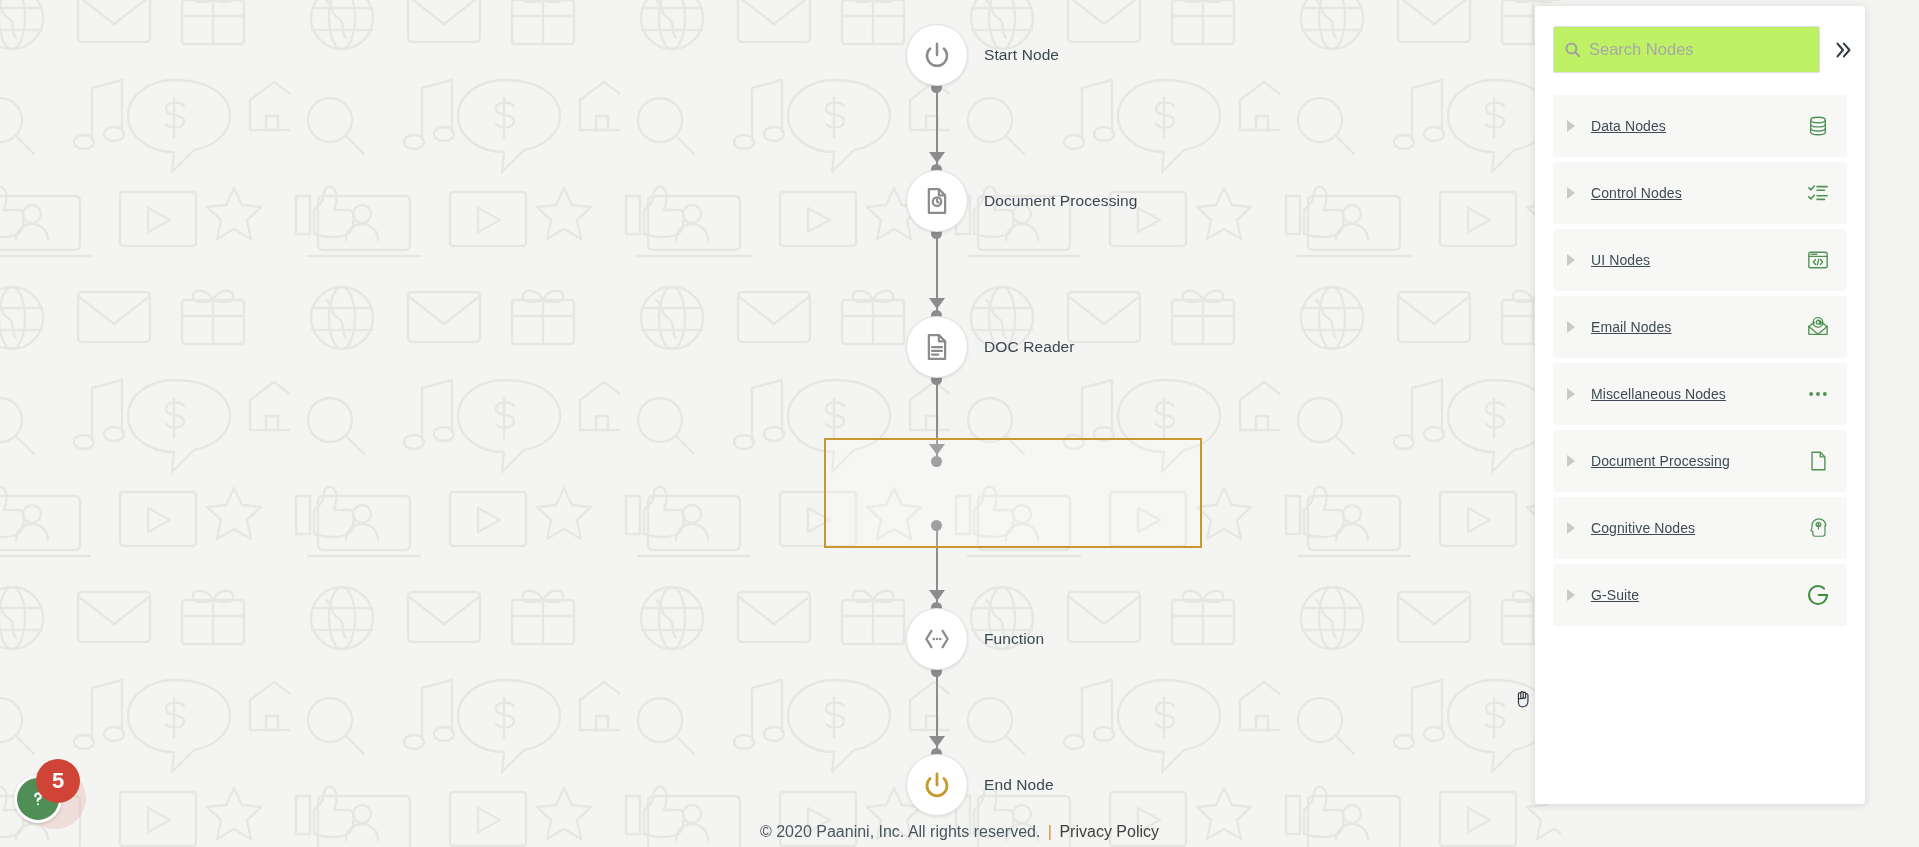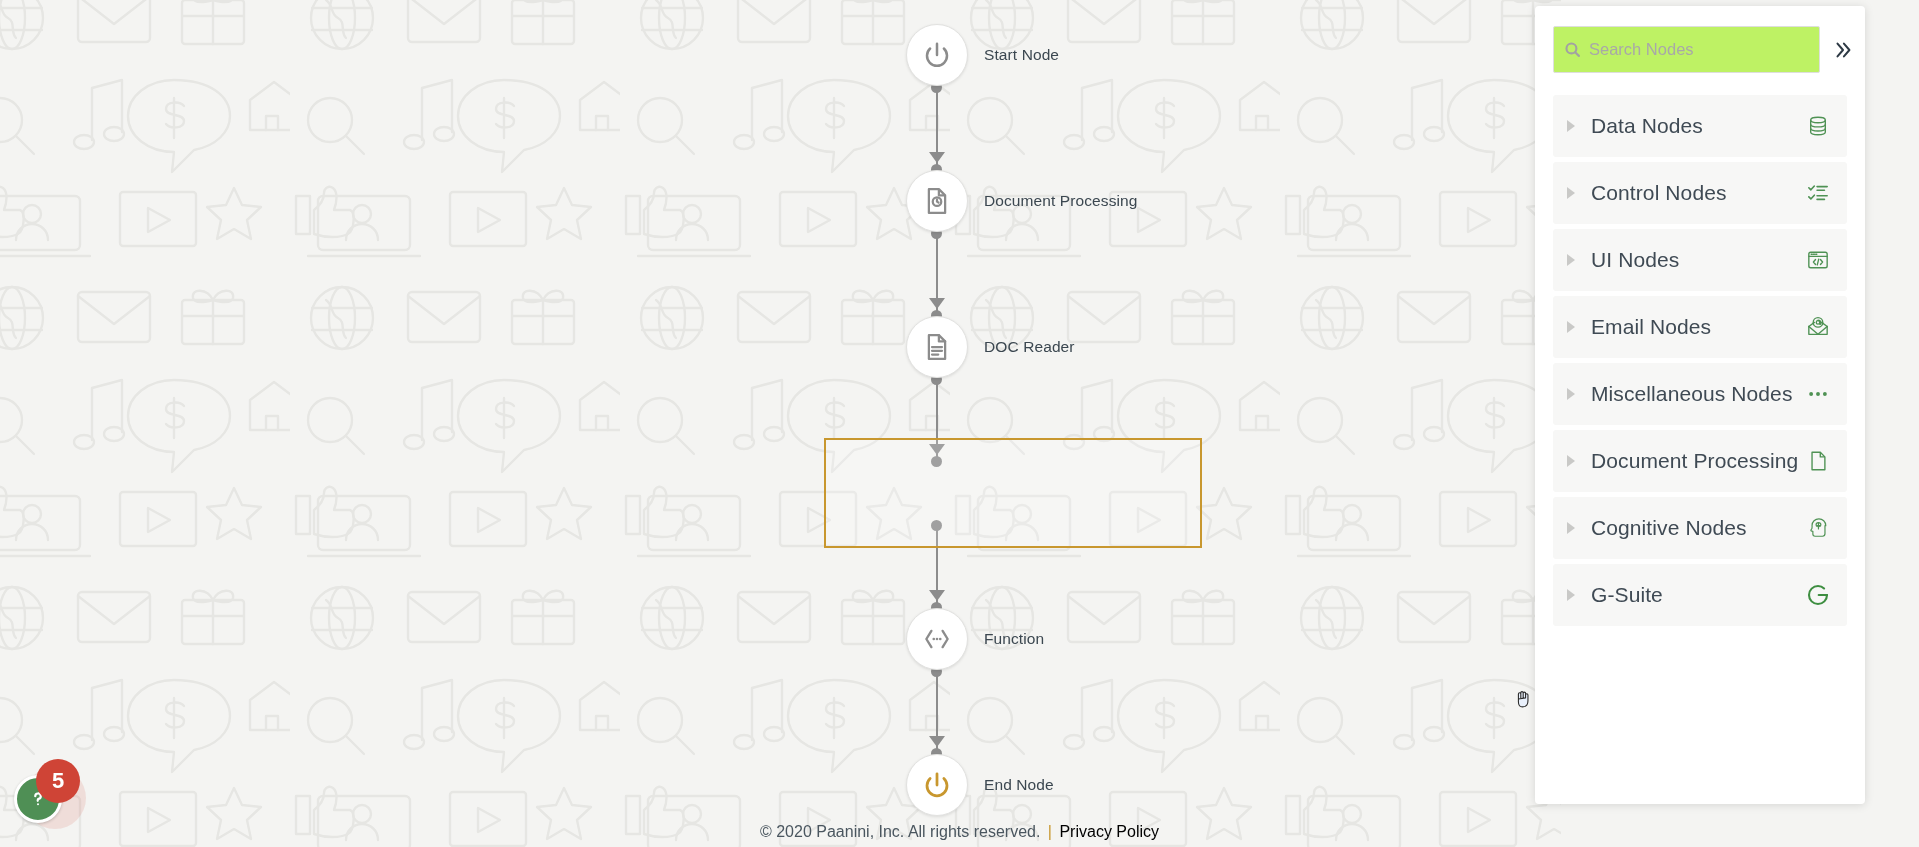--- a/index.html
+++ b/index.html
@@ -146,43 +146,44 @@
   .acc-caret {
     flex: 0 0 auto;
     width: 0; height: 0;
     border-top: 6px solid transparent;
     border-bottom: 6px solid transparent;
     border-left: 8px solid #c9c9c7;
     margin-right: 16px;
   }
   .acc-label {
     flex: 1 1 auto;
-    font-size: 21px;
+    font-size: 14px;
     color: #3f4a54;
     letter-spacing: .1px;
+    text-decoration: underline;
   }
   .acc-icon {
     flex: 0 0 auto;
     width: 26px; height: 26px;
     display: flex; align-items: center; justify-content: center;
     color: #4f9254;
   }
 
   
   #footer {
     position: absolute;
     left: 0; bottom: 6px;
     width: 1919px;
     text-align: center;
     font-size: 16px;
     color: #4a565f;
     pointer-events: auto;
   }
   #footer a, #privacy-link {
-    color: #000000;
+    color: #404040;
     text-decoration: none;
     cursor: pointer;
   }
   .sep { color: #c8972e; margin: 0 3px; }
 
   
   #help-badge {
     position: absolute;
     left: 14px; bottom: 16px;
     width: 72px; height: 72px;

